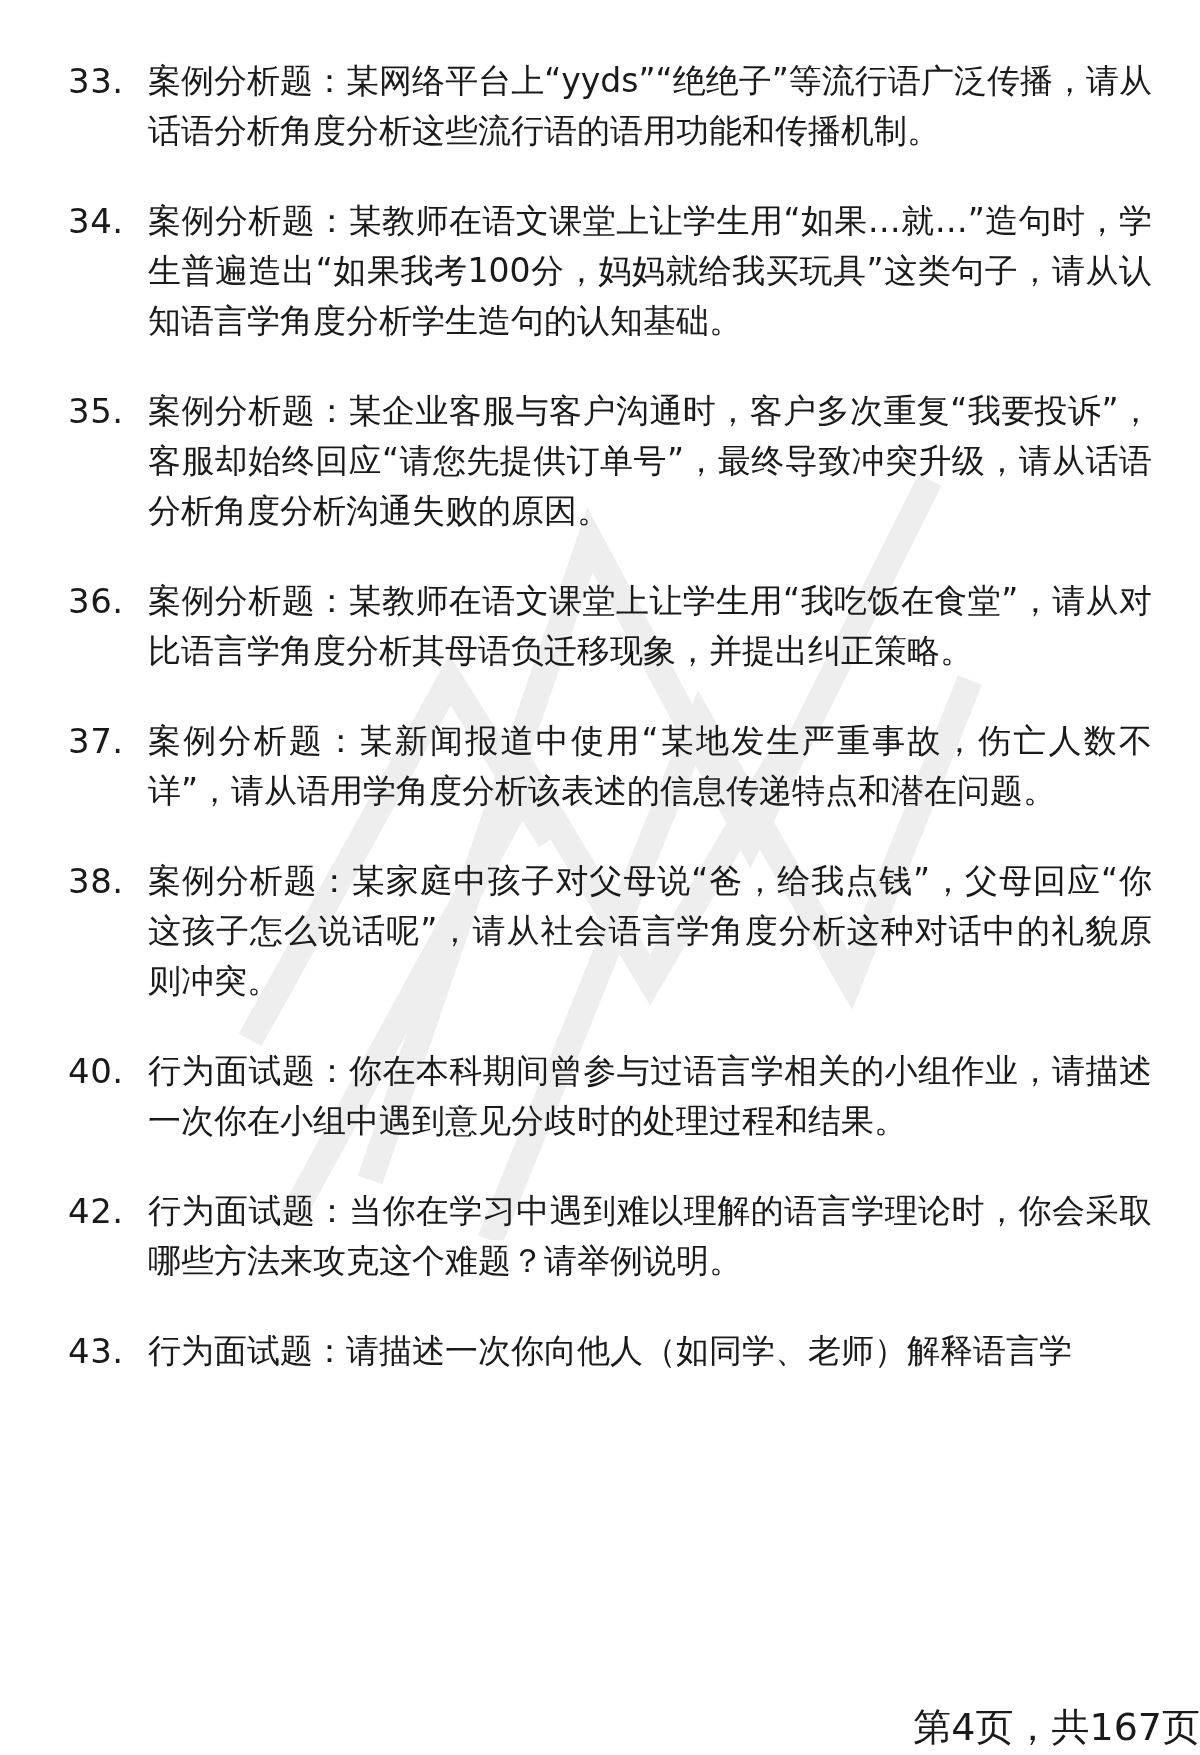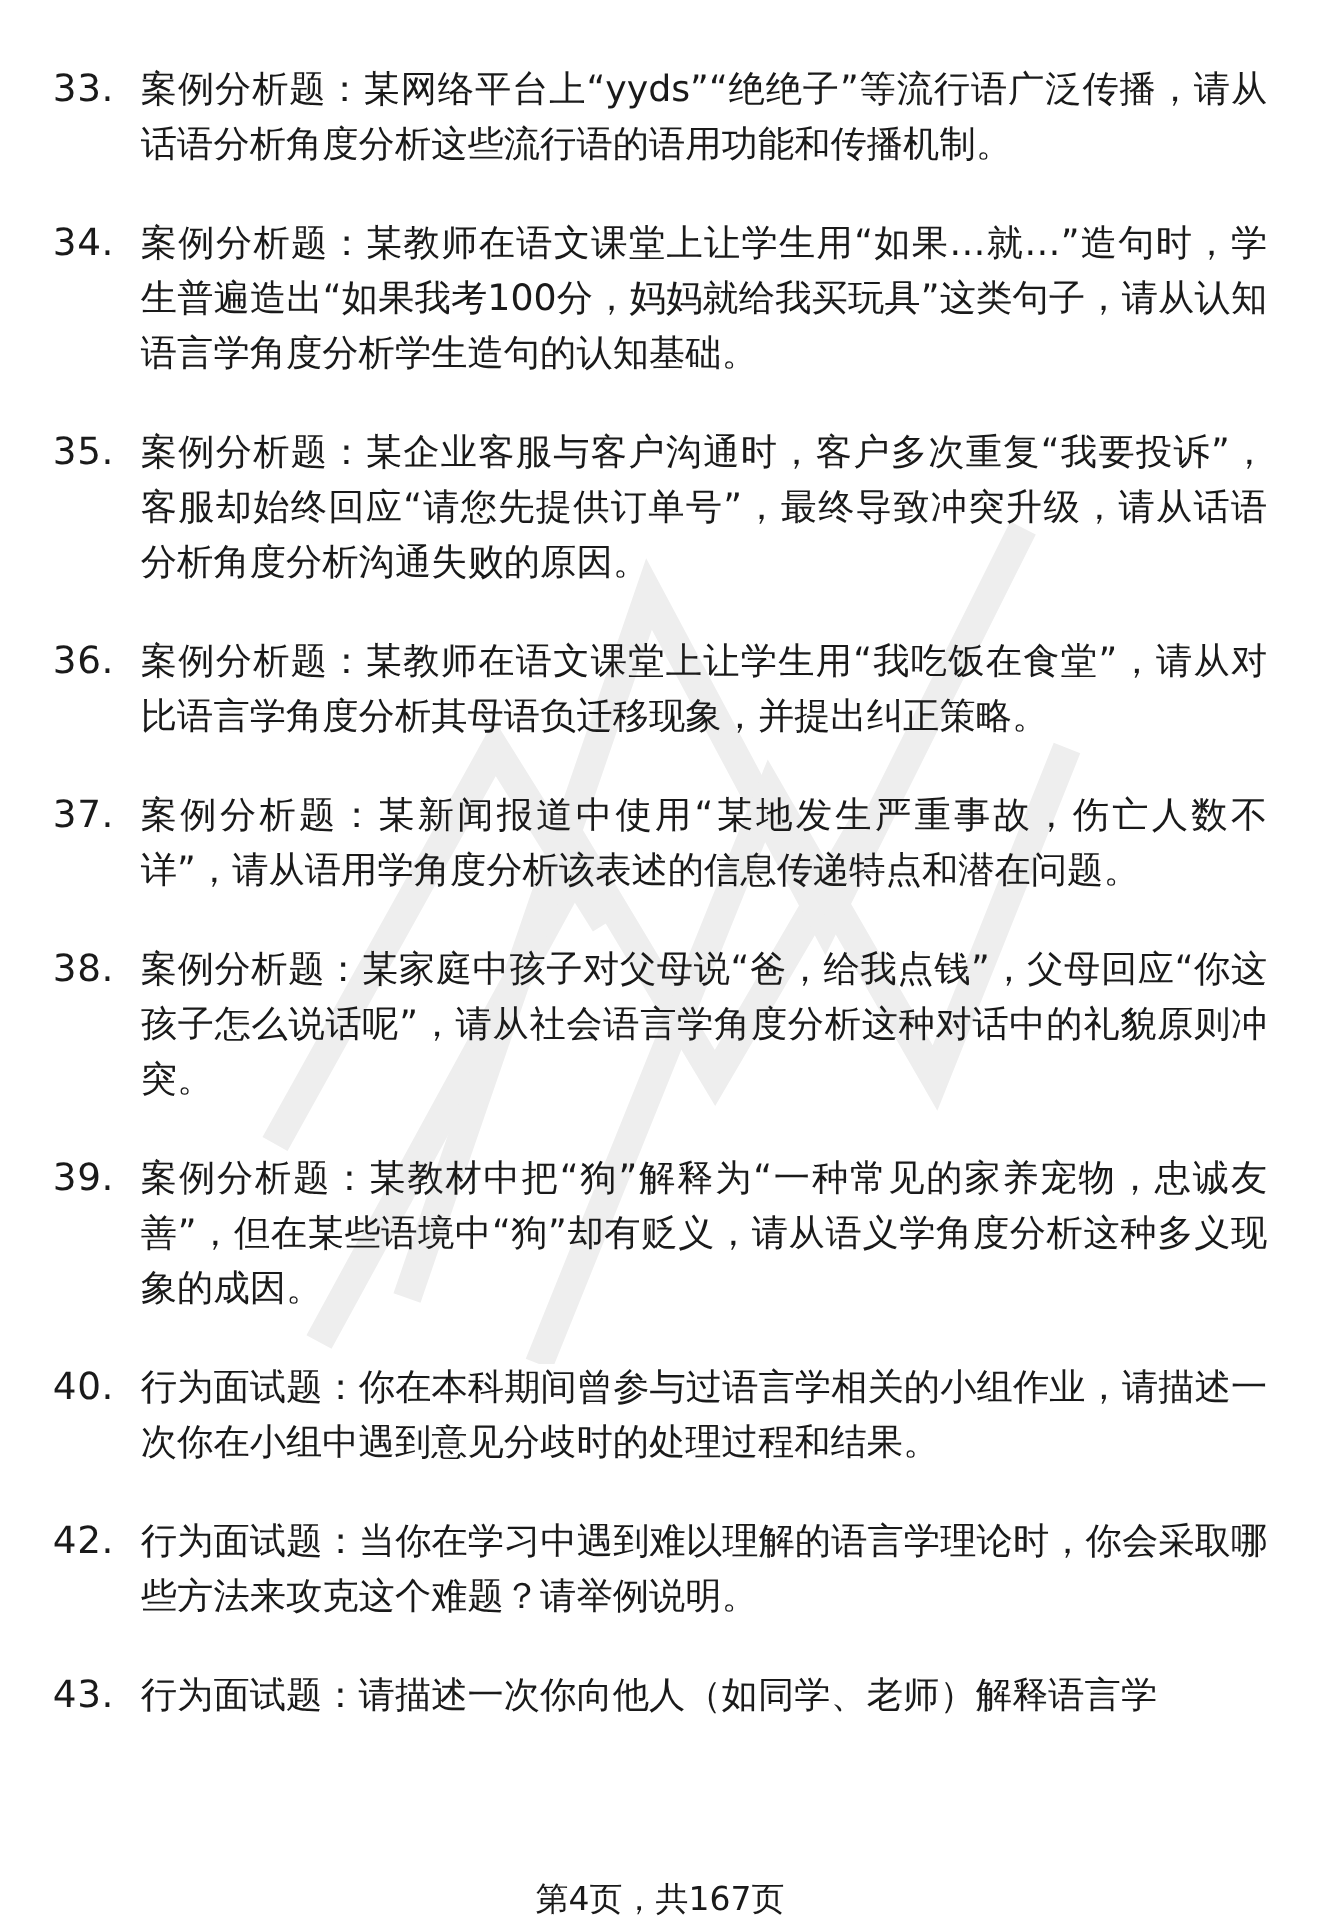--- a/index.html
+++ b/index.html
@@ -34,39 +34,40 @@
     .question {
       display: flex;
       margin-bottom: 40px;
     }
     .q-num {
       width: 80px;
       flex: 0 0 80px;
       font-size: 34px;
       line-height: 50px;
       letter-spacing: 0.5px;
+      margin-left: 20px;
     }
     .q-text {
       flex: 1;
       font-size: 33px;
       line-height: 50px;
       padding-right: 8px;
       word-break: break-all;
       text-align: justify;
     }
     .q-type {
       
     }
     .footer {
       position: absolute;
       left: 0;
       right: 0;
       top: 1707px;
-      text-align: center;
-      font-size: 30px;
+      text-align: right;
+      font-size: 38px;
       line-height: 40px;
       z-index: 1;
     }
   </style>
 </head>
 <body>
 
 <svg class="watermark" viewBox="0 0 760 820" xmlns="http://www.w3.org/2000/svg">
   <g fill="none" stroke="#eeeeee" stroke-width="26" stroke-linejoin="miter">
     <polyline points="60,800 300,360 420,560 560,320"></polyline>
@@ -101,24 +102,20 @@
   <div class="question">
     <span class="q-num">37.</span>
     <div class="q-text"><span class="q-type">案例分析题：</span><span>某新闻报道中使用“某地发生严重事故，伤亡人数不详”，请从语用学角度分析该表述的信息传递特点和潜在问题。</span></div>
   </div>
 
   <div class="question">
     <span class="q-num">38.</span>
     <div class="q-text"><span class="q-type">案例分析题：</span><span>某家庭中孩子对父母说“爸，给我点钱”，父母回应“你这孩子怎么说话呢”，请从社会语言学角度分析这种对话中的礼貌原则冲突。</span></div>
   </div>
 
-  <div class="question">
-    <span class="q-num">39.</span>
-    <div class="q-text"><span class="q-type">案例分析题：</span><span>某教材中把“狗”解释为“一种常见的家养宠物，忠诚友善”，但在某些语境中“狗”却有贬义，请从语义学角度分析这种多义现象的成因。</span></div>
-  </div>
 
   <div class="question">
     <span class="q-num">40.</span>
     <div class="q-text"><span class="q-type">行为面试题：</span><span>你在本科期间曾参与过语言学相关的小组作业，请描述一次你在小组中遇到意见分歧时的处理过程和结果。</span></div>
   </div>
 
 
   <div class="question">
     <span class="q-num">42.</span>
     <div class="q-text"><span class="q-type">行为面试题：</span><span>当你在学习中遇到难以理解的语言学理论时，你会采取哪些方法来攻克这个难题？请举例说明。</span></div>

